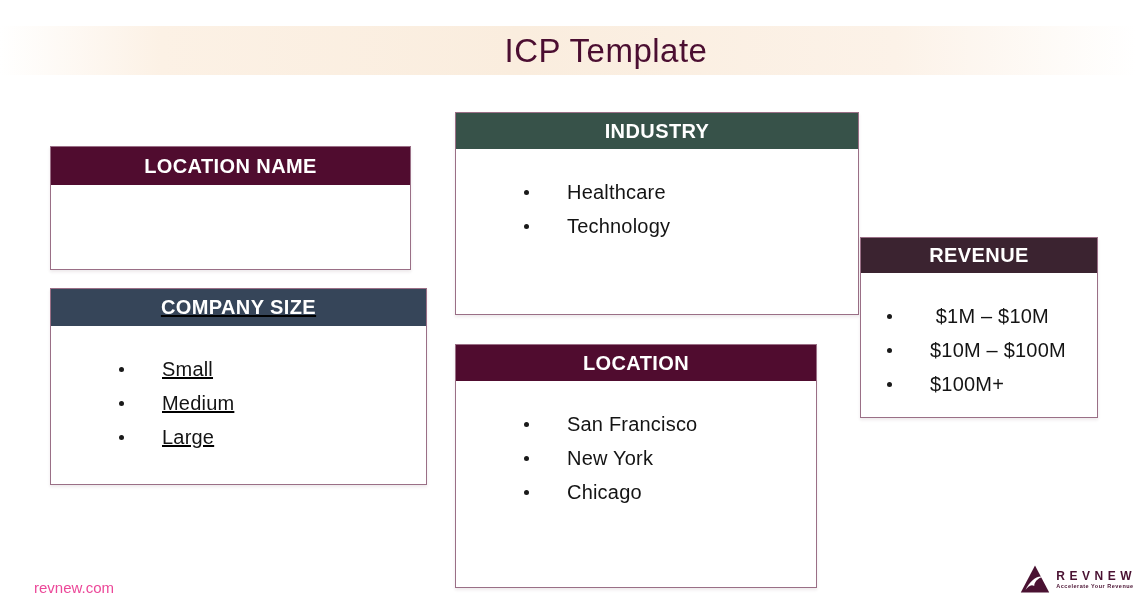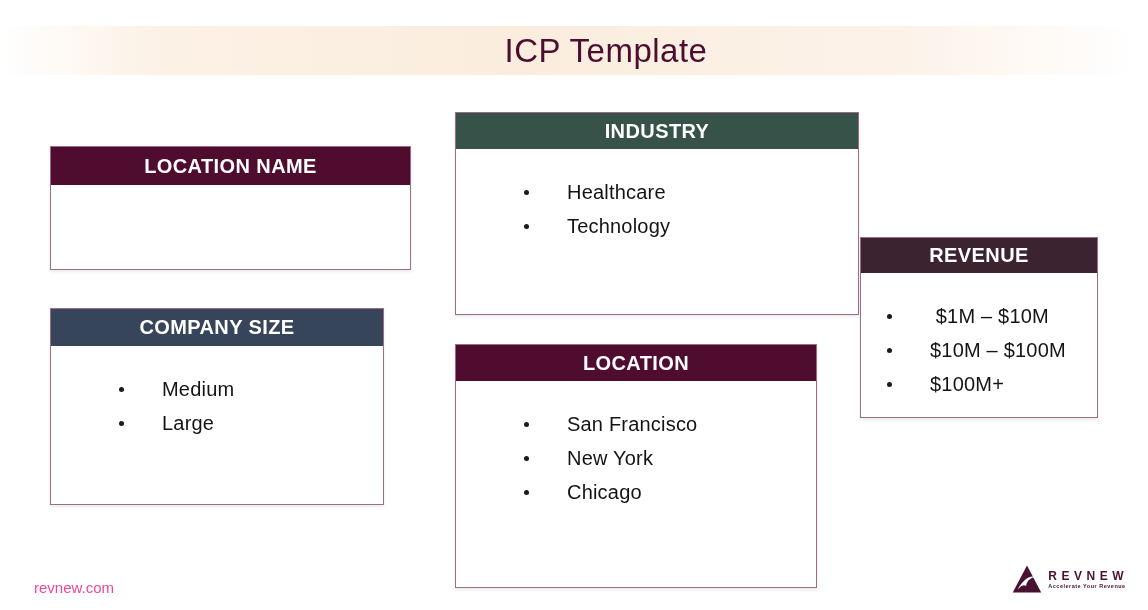--- a/index.html
+++ b/index.html
@@ -49,21 +49,21 @@
     display: flex;
     align-items: center;
     justify-content: center;
     color: #ffffff;
     font-weight: bold;
     font-size: 20px;
     letter-spacing: 0.4px;
   }
   .box-company-name  { left: 50px;  top: 146px; width: 361px; height: 124px; }
   .box-company-name .box-header { height: 38px; }
-  .box-company-size  { left: 50px;  top: 308px; width: 334px; height: 197px; }
+  .box-company-size  { left: 50px;  top: 288px; width: 377px; height: 197px; text-decoration: underline; }
   .box-company-size .box-header { height: 37px; }
   .box-industry      { left: 455px; top: 112px; width: 404px; height: 203px; }
   .box-industry .box-header { height: 36px; }
   .box-location      { left: 455px; top: 344px; width: 362px; height: 244px; }
   .box-location .box-header { height: 36px; }
   .box-revenue       { left: 860px; top: 237px; width: 238px; height: 181px; }
   .box-revenue .box-header { height: 35px; }
 
   .bullet-list {
     padding: 26px 0 0 68px;
@@ -88,21 +88,21 @@
 
   
   .footer-url {
     position: absolute;
     left: 34px; top: 579px;
     font-size: 15px;
     color: #ec4899;
   }
   .logo {
     position: absolute;
-    right: 20px; top: 564px;
+    right: 12px; top: 564px;
     display: flex;
     align-items: center;
   }
   .logo-text { margin-left: 5px; }
   .logo-name {
     font-size: 12px;
     font-weight: bold;
     letter-spacing: 4.5px;
     color: #4a1232;
     line-height: 14px;
@@ -125,20 +125,24 @@
     <span>LOCATION NAME</span>
   </div>
   <div class="box-body"></div>
 </div>
 
 <div class="box box-company-size">
   <div class="box-header" style="background: rgb(54, 69, 89);">
     <span>COMPANY SIZE</span>
   </div>
   <div class="bullet-list">
+    <div class="bullet-item">
+      <span class="bullet-dot"></span>
+      <span>Small</span>
+    </div>
     <div class="bullet-item">
       <span class="bullet-dot"></span>
       <span>Medium</span>
     </div>
     <div class="bullet-item">
       <span class="bullet-dot"></span>
       <span>Large</span>
     </div>
   </div>
 </div>

